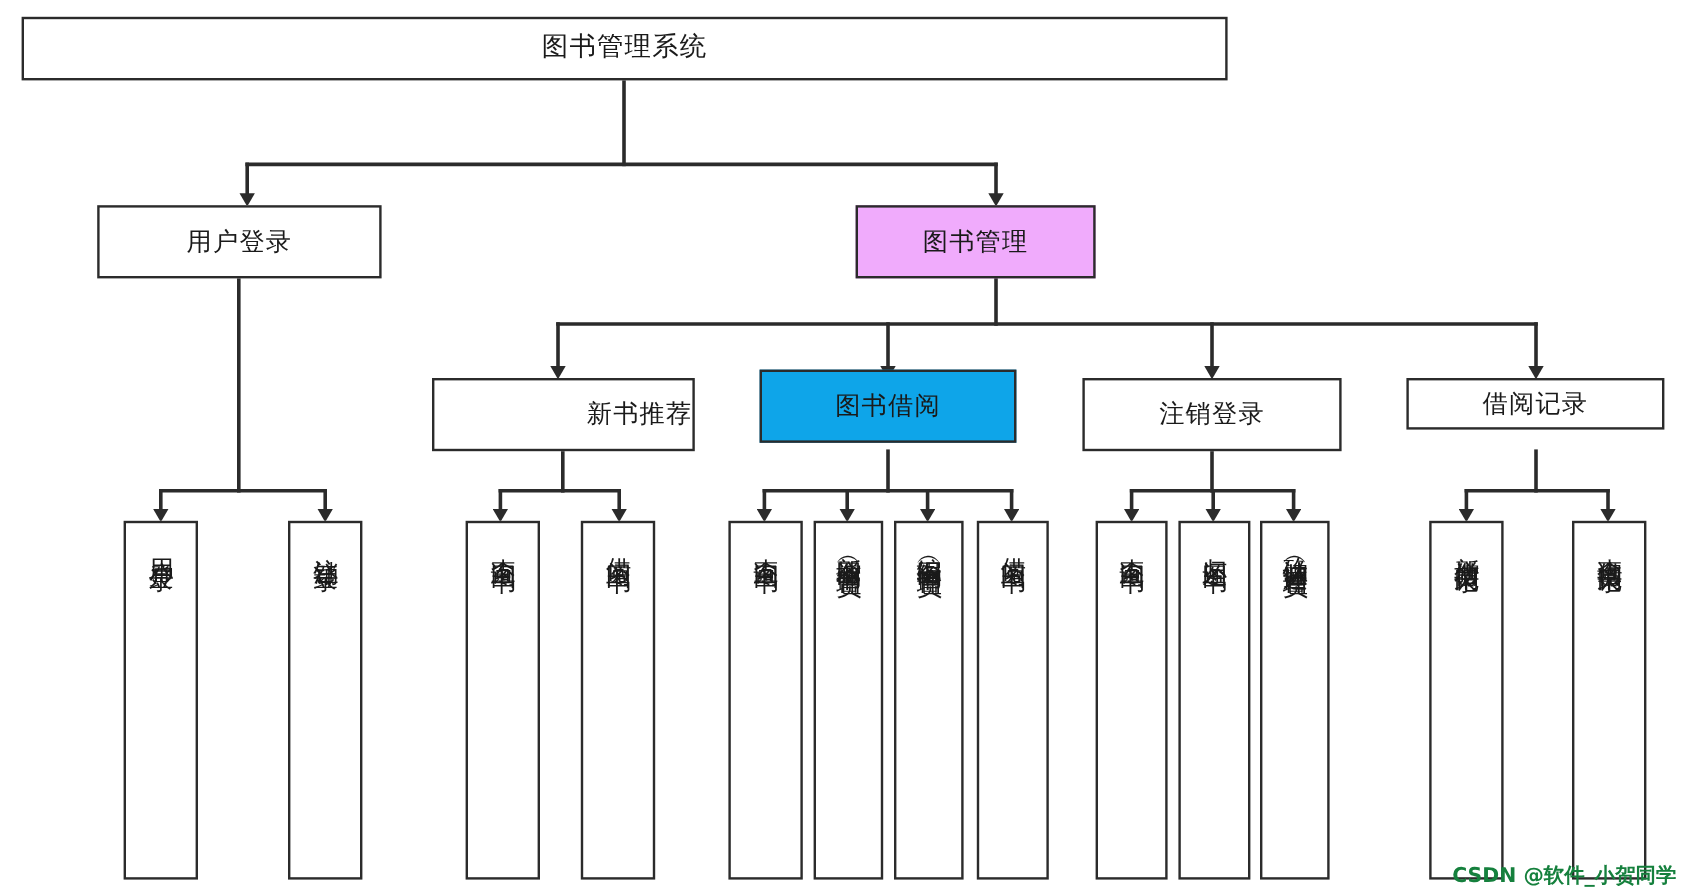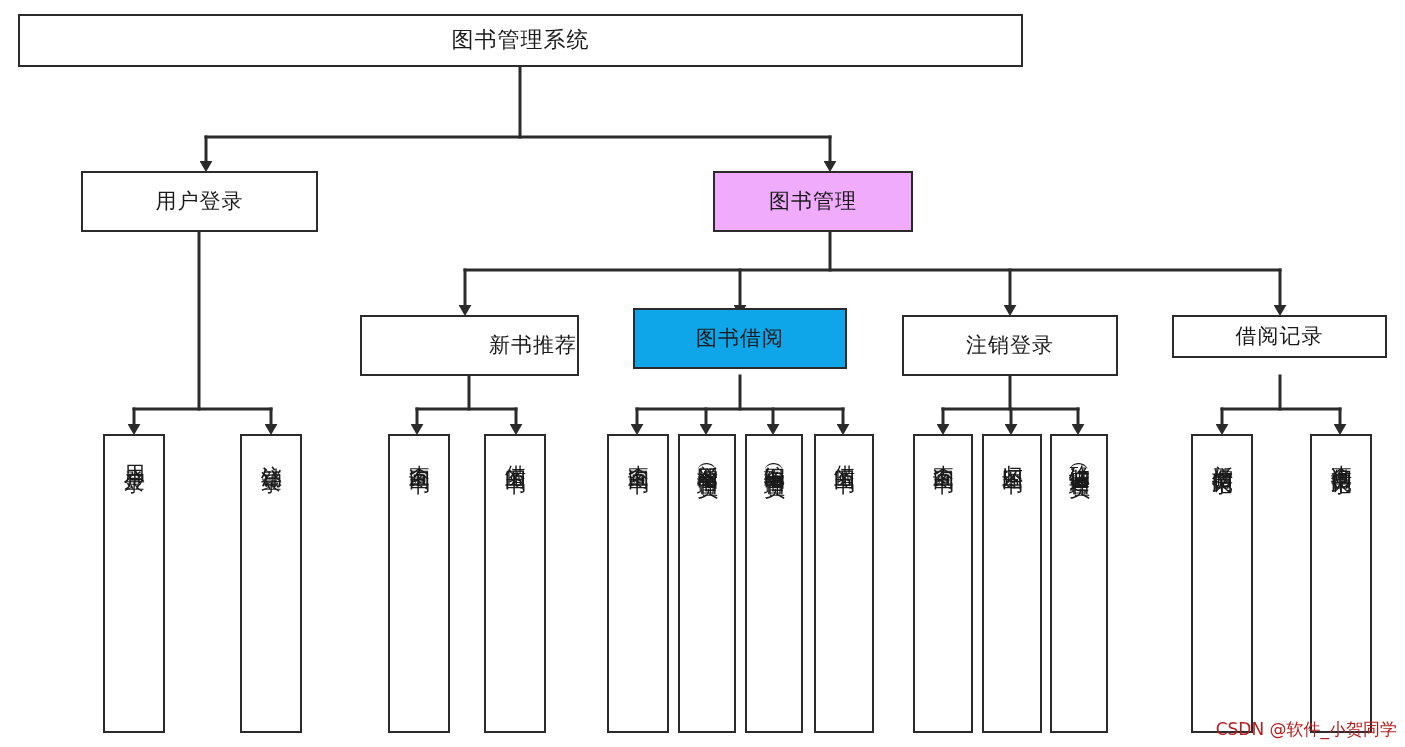--- a/index.html
+++ b/index.html
@@ -184,14 +184,14 @@
   <div class="node v tall" style="left: 1050px; top: 434px; width: 58px; height: 299px; border-color: rgb(43, 43, 43); background: rgb(255, 255, 255); color: rgb(26, 26, 26);">
     <span class="label">确认归还（管理员）</span>
   </div>
   <div class="node v tall" style="left: 1191px; top: 434px; width: 62px; height: 299px; border-color: rgb(43, 43, 43); background: rgb(255, 255, 255); color: rgb(26, 26, 26);">
     <span class="label">新增借阅记录</span>
   </div>
   <div class="node v tall" style="left: 1310px; top: 434px; width: 62px; height: 299px; border-color: rgb(43, 43, 43); background: rgb(255, 255, 255); color: rgb(26, 26, 26);">
     <span class="label">查询借阅记录</span>
   </div>
 
-  <div id="watermark" style="color: #b91c1c;">CSDN @软件_小贺同学</div>
+  <div id="watermark" style="color: #15803d; font-weight: bold;">CSDN @软件_小贺同学</div>
 </div>
 
 </body></html>

